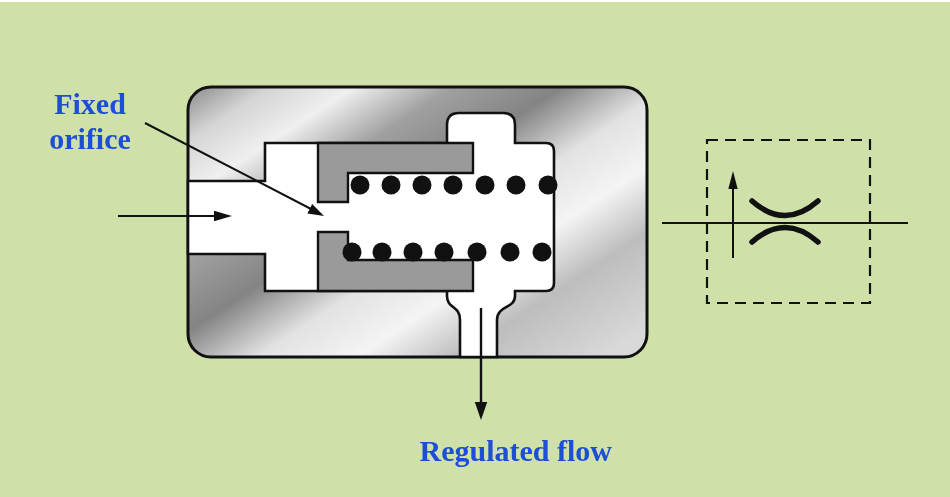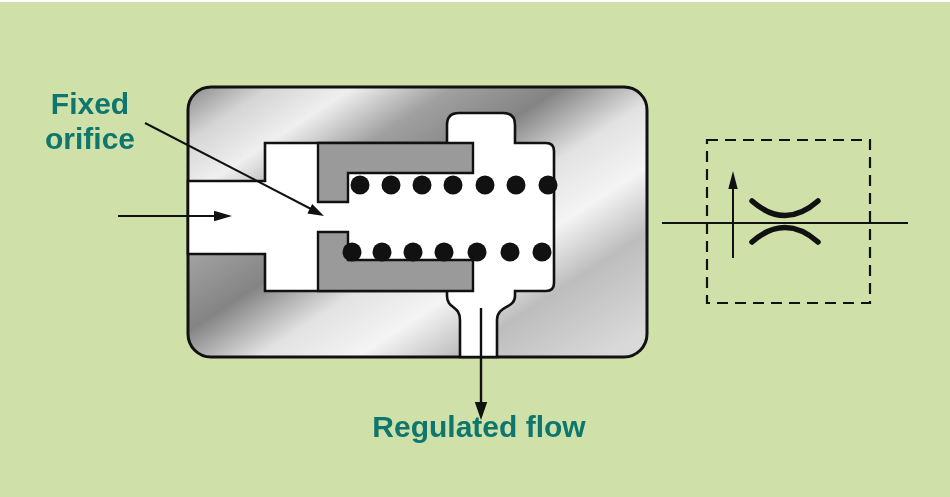--- a/index.html
+++ b/index.html
@@ -7,30 +7,30 @@
     position: relative;
     width: 950px;
     height: 497px;
     background: #cfe1a8;
     overflow: hidden;
     font-family: "Liberation Sans", sans-serif;
   }
   .stage svg { position:absolute; left:0; top:0; display:block; }
   .label {
     position: absolute;
-    font-family: Liberation Sans, sans-serif;
+    font-family: Liberation Serif, serif;
     font-weight: 600;
     font-size: 30px;
     line-height: 35px;
-    color: #0f766e;
+    color: #1d4ed8;
     white-space: pre-line;
   }
   .label-fixed-orifice { left: 16px; top: 86px; width: 148px; text-align: center; }
   .label-inlet          { left: 46px; top: 198px; }
-  .label-regulated-flow { left: 346px; top: 409px; width: 266px; text-align: center; }
+  .label-regulated-flow { left: 346px; top: 433px; width: 266px; text-align: right; }
 </style>
 </head>
 <body>
 
 <div class="stage">
 
   <svg width="950" height="497" viewBox="0 0 950 497">
     <defs>
       <linearGradient id="metal" x1="0" y1="0" x2="1" y2="0.9">
         <stop offset="0" stop-color="#8a8a8a"></stop>

